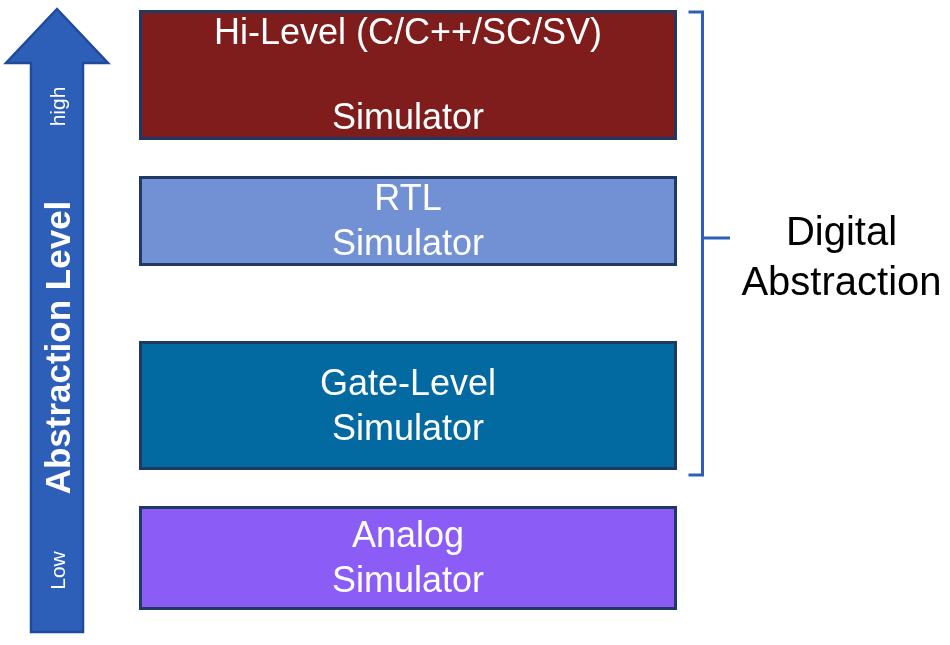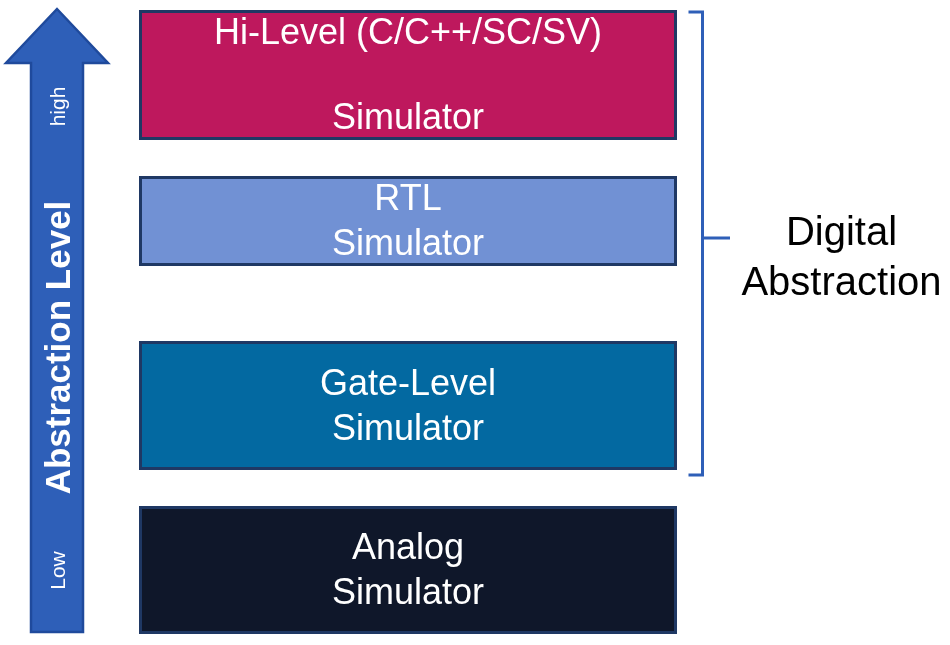--- a/index.html
+++ b/index.html
@@ -80,24 +80,24 @@
     justify-content: center;
     color: #ffffff;
     font-size: 36px;
     line-height: 1.24;
     text-align: center;
   }
   .sim-box .sim-line {
     display: block;
   }
 
-  #sim-box-0 { top: 10px;  height: 130px; background: #be185d; gap: 40px; }
+  #sim-box-0 { top: 10px;  height: 130px; background: #7f1d1d; gap: 40px; }
   #sim-box-1 { top: 176px; height: 90px; background: #7191d4; }
   #sim-box-2 { top: 341px; height: 129px; background: #0369a1; }
-  #sim-box-3 { top: 506px; height: 128px; background: #0f172a; }
+  #sim-box-3 { top: 506px; height: 104px; background: #8b5cf6; }
 
   
   #bracket-svg {
     position: absolute;
     left: 680px;
     top: 0px;
   }
 
   
   #group-label {

